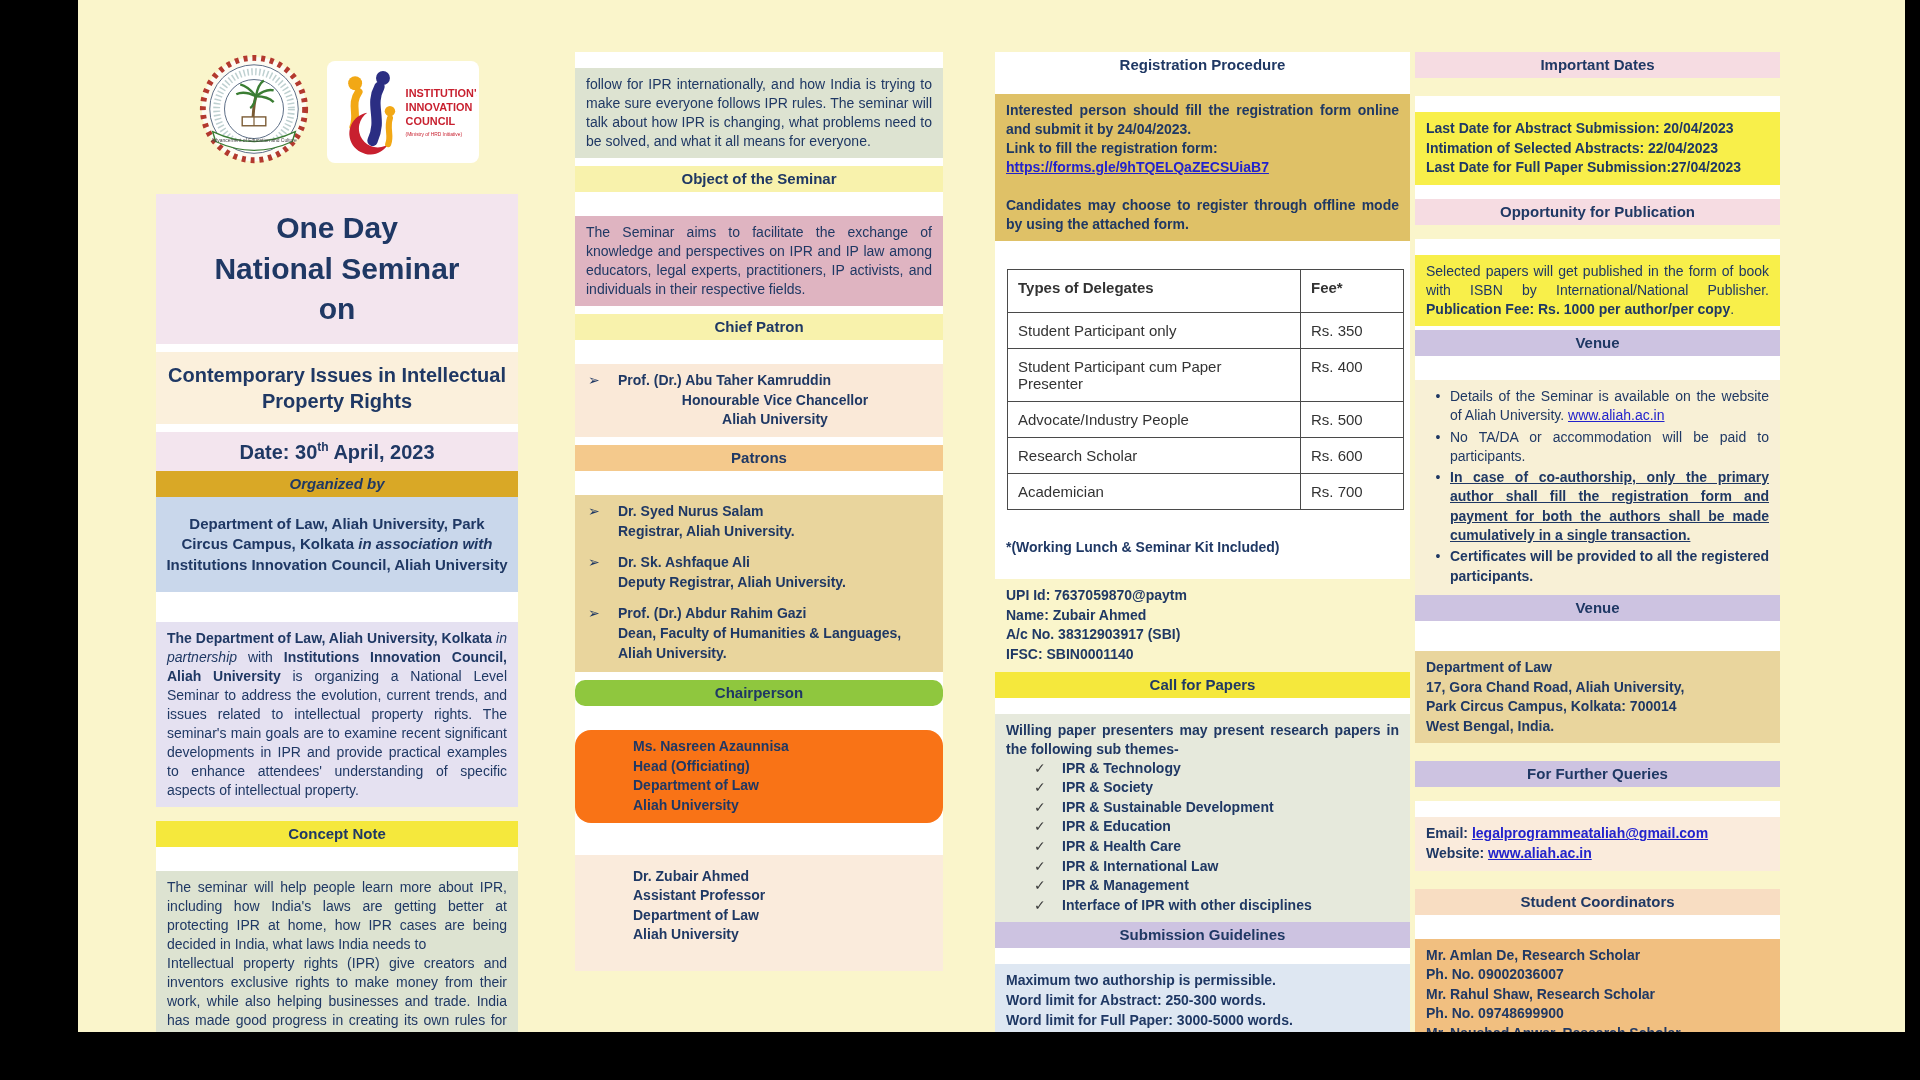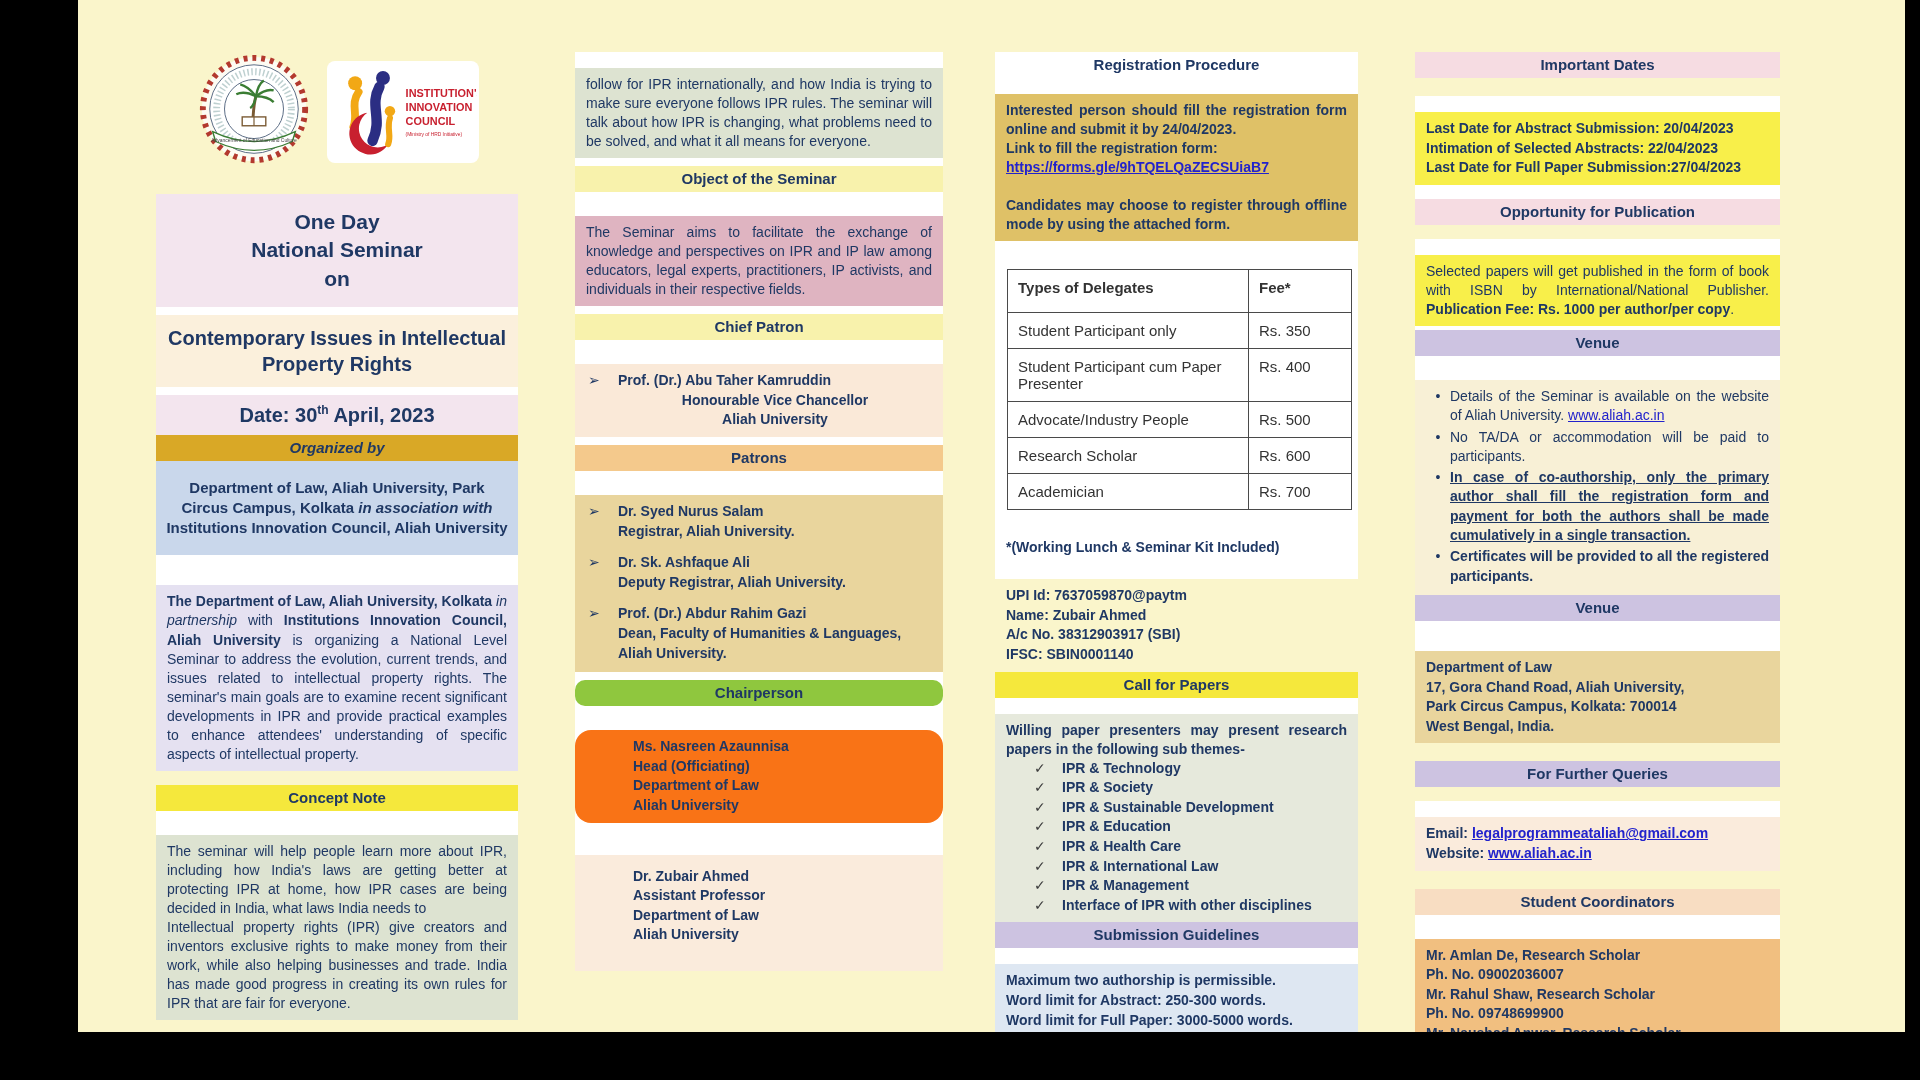--- a/index.html
+++ b/index.html
@@ -2,21 +2,21 @@
 <html><head>
 <meta charset="utf-8">
 <style>
   html,body{margin:0;padding:0;background:#000;}
   .stage{position:relative;width:1920px;height:1080px;background:#000;overflow:hidden;
          font-family:"Liberation Sans","DejaVu Sans",sans-serif;color:#1F3864;}
   .canvas{position:absolute;left:78px;top:0;width:1827px;height:1032px;background:#FAF5CB;overflow:hidden;}
   .col{position:absolute;top:52px;display:flex;flex-direction:column;}
   .col1{left:78px;width:362px;}
   .col2{left:497px;width:368px;}
-  .col3{left:917px;width:363px;}
+  .col3{left:917px;width:415px;}
   .col4{left:1337px;width:365px;}
   .stack{background:#fff;display:flex;flex-direction:column;}
   .gap{height:8px;}.gap4{height:4px;}.gap14{height:14px;}.gap18{height:18px;}
   .band{font-weight:bold;text-align:center;font-size:15px;padding:4px 6px;line-height:1.2;}
   .block{font-size:14px;line-height:1.36;padding:7px 11px;margin-top:16px;}
   .just{text-align:justify;}
   .center{text-align:center;}
   .bold{font-weight:bold;}
   .ital{font-style:italic;}
   .link{color:#2222CC;font-weight:bold;text-decoration:underline;cursor:pointer;}
@@ -45,21 +45,21 @@
   .bg-goldblock{background:#DFC167;}
   .bg-canvas{background:#FAF5CB;}
   .bg-callbody{background:#E6E9DC;}
   .bg-subm{background:#DEE7F2;}
   .bg-vivid{background:#F8EF4A;}
   .bg-note{background:#F8F0D6;}
   .bg-coord{background:#F1BF80;}
   
   .logos{display:flex;align-items:center;justify-content:center;gap:14px;height:120px;margin-bottom:22px;}
   .iic-card{background:#fff;border-radius:8px;width:152px;height:102px;display:flex;align-items:center;justify-content:center;}
-  .title-block{padding:14px 8px;font-size:21px;font-weight:bold;line-height:1.35;}
+  .title-block{padding:14px 8px;font-size:30px;font-weight:bold;line-height:1.35;}
   .subtitle-block{padding:10px 6px;font-size:20px;font-weight:bold;line-height:1.3;}
   .date-block{padding:8px 6px;font-size:20px;font-weight:bold;}
   .assoc-block{font-size:15px;font-weight:bold;padding:17px 8px;line-height:1.35;}
   
   .p-item{display:flex;margin-bottom:12px;}
   .p-arrow{width:30px;flex:0 0 30px;text-align:left;padding-left:2px;}
   .p-body{flex:1;}
   .p-line{line-height:1.4;}
   .indent-block{padding-left:58px;}
   

